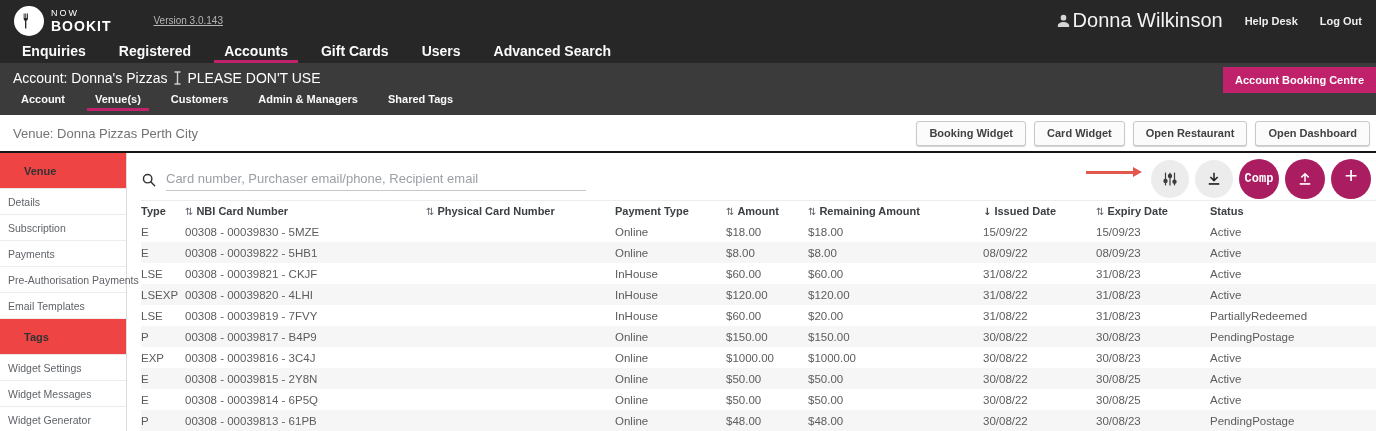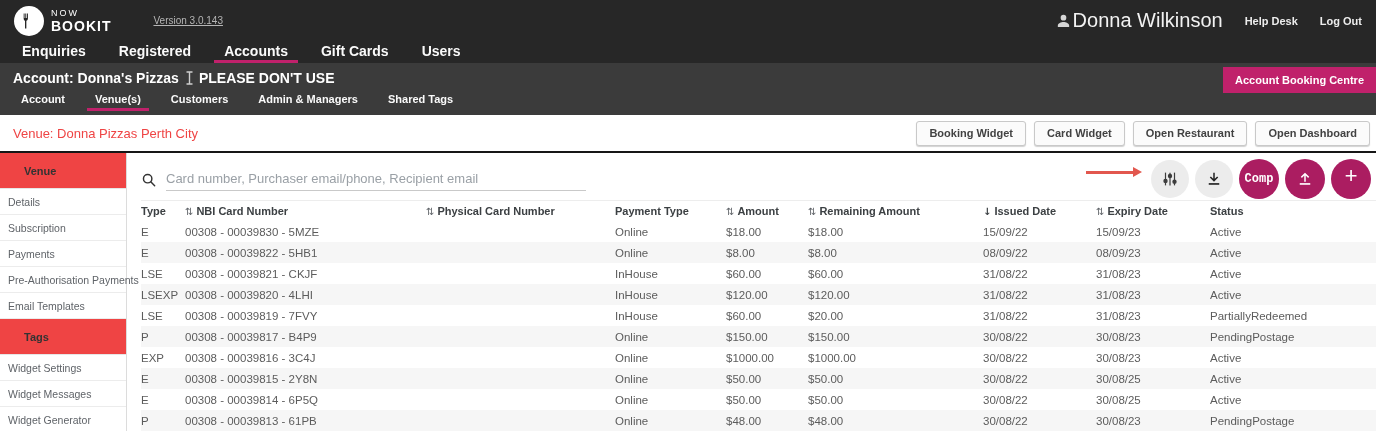--- a/index.html
+++ b/index.html
@@ -21,30 +21,30 @@
   .username { color:#f2f2f2; font-size:20px; margin-left:1px; }
   .top-link { color:#ededed; font-size:11px; font-weight:700; margin-left:22px; cursor:pointer; text-decoration:none; }
 
   
   .mainnav { height:22px; background:#272727; display:flex; padding-left:12px; }
   .nav-item { color:#fafafa; font-size:14px; font-weight:700; padding:1px 10px 0; margin-right:13px; border-bottom:3px solid transparent; cursor:pointer; display:flex; align-items:center; }
   .nav-item.active { border-bottom-color:#c0216b; }
 
   
   .account-bar { position:relative; height:52px; background:#3b3b3b; }
-  .account-title { display:flex; align-items:center; padding:7px 0 0 13px; color:#ffffff; font-size:14px;font-weight:bold; }
+  .account-title { display:flex; align-items:center; padding:7px 0 0 13px; color:#ffffff; font-size:14px; }
   .ibeam { margin:0 5px 0 6px; display:flex; align-items:center; }
   .booking-centre-btn { position:absolute; top:4px; right:0; height:26px; background:#c0216b; color:#fff; font-size:11px; font-weight:700; border:none; padding:0 12px; cursor:pointer; font-family:inherit; }
   .subnav { display:flex; padding-left:13px; margin-top:4px; height:21px; }
   .subnav-item { color:#fafafa; font-size:11px; font-weight:700; padding:0 8px; margin-right:14px; border-bottom:3px solid transparent; cursor:pointer; display:flex; align-items:center; }
   .subnav-item.active { border-bottom-color:#c0216b; }
 
   
   .venue-bar { height:36px; background:#ffffff; display:flex; align-items:center; padding:0 6px 0 13px; }
-  .venue-title { font-size:13px; color:#ef4444; }
+  .venue-title { font-size:13px; color:#737373; }
   .venue-buttons { margin-left:auto; display:flex; gap:8px; }
   .vbtn { height:25px; padding:0 12px; background:#fbfbfb; border:1px solid #c9c9c9; border-radius:3px; font-size:11px; font-weight:700; color:#424242; cursor:pointer; box-shadow:0 1px 1px rgba(0,0,0,.18); font-family:inherit; }
 
   .black-divider { height:2px; background:#161616; }
 
   
   .content { display:flex; height:278px; }
   .sidebar { width:127px; border-right:1px solid #dcdcdc; background:#fff; flex:none; }
   .side-header { height:36px; display:flex; align-items:center; padding-left:24px; font-size:11px; font-weight:700; color:#333; background:#ef4444; border-bottom:1px solid #e6e6e6; }
   .side-item { height:26px; display:flex; align-items:center; padding-left:8px; font-size:10.5px; color:#5f6368; border-bottom:1px solid #ececec; cursor:pointer; white-space:nowrap; }
@@ -110,20 +110,21 @@
       <a class="top-link">Log Out</a>
     </div>
   </div>
 
   <div class="mainnav" id="mainnav">
       <div class="nav-item">Enquiries</div>
       <div class="nav-item">Registered</div>
       <div class="nav-item active">Accounts</div>
       <div class="nav-item">Gift Cards</div>
       <div class="nav-item">Users</div>
+      <div class="nav-item">Advanced Search</div>
     </div>
 
   <div class="account-bar">
     <div class="account-title">
       <span>Account: Donna's Pizzas</span>
       <span class="ibeam">
         <svg width="9" height="14" viewBox="0 0 9 14">
             <path d="M1.5 1h6M1.5 13h6M4.5 1v12" stroke="#cfcfcf" stroke-width="1.4" fill="none"></path>
           </svg>
       </span>

